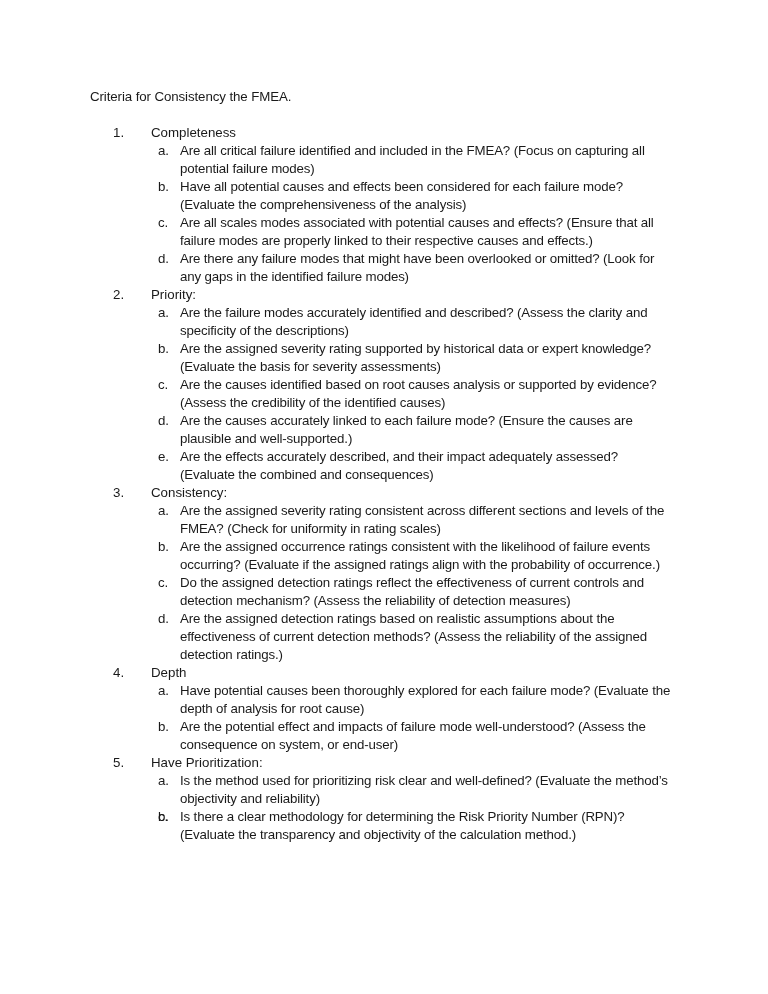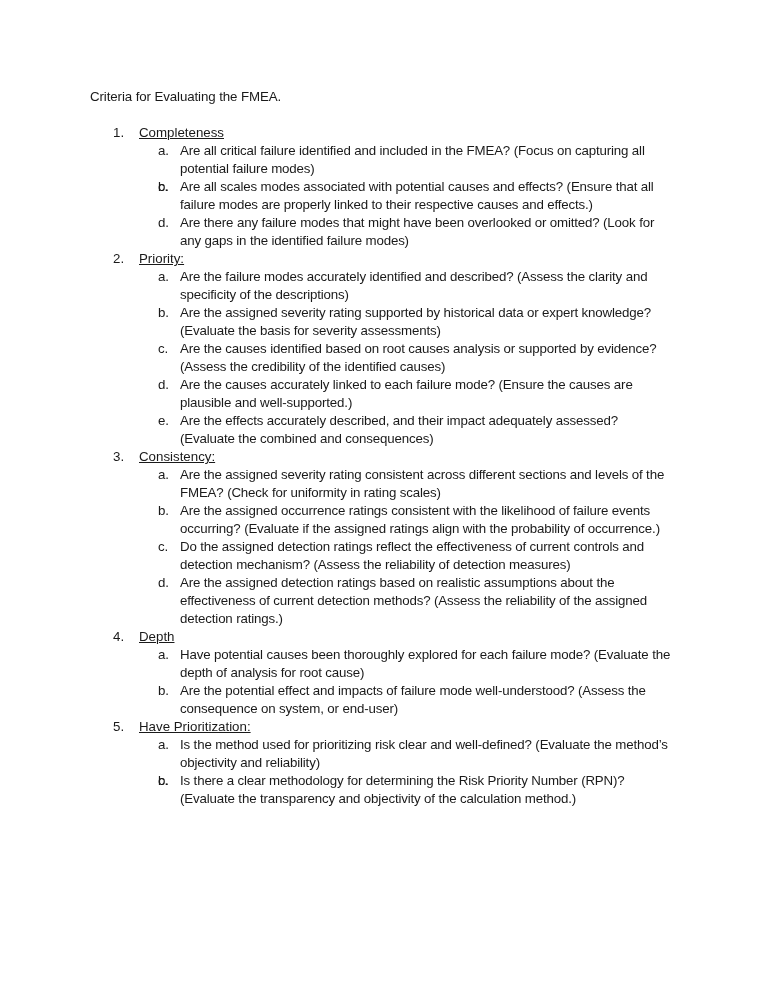--- a/index.html
+++ b/index.html
@@ -4,40 +4,40 @@
 <style>
   html, body { margin: 0; padding: 0; background: #ffffff; }
   body { width: 768px; height: 994px; position: relative; overflow: hidden;
          font-family: "Liberation Sans", "DejaVu Sans", sans-serif; color: #1a1a1a; }
   .page { position: absolute; left: 0; top: 0; width: 768px; height: 994px; background: #fff; }
   .title { position: absolute; left: 90px; top: 88px; font-size: 13.3px; line-height: 18px; letter-spacing: -0.1px; }
   .list { position: absolute; left: 90px; top: 124px; width: 600px; margin: 0; padding: 0; list-style: none; }
   .sec { position: relative; margin: 0; padding: 0; }
   .sec-head { position: relative; height: 18px; font-size: 13.3px; line-height: 18px; }
   .sec-num { position: absolute; left: 23px; top: 0; }
-  .sec-label { position: absolute; left: 49px; top: 0; white-space: nowrap; text-decoration: underline; }
+  .sec-label { position: absolute; left: 61px; top: 0; white-space: nowrap; }
   .items { margin: 0; padding: 0; list-style: none; }
   .item { position: relative; padding-left: 90px; font-size: 13.3px; line-height: 18px; width: 494px; letter-spacing: -0.15px; }
   .item-letter { position: absolute; left: 68px; top: 0; }
 </style>
 </head>
 <body>
 
 <div class="page">
-  <div class="title">Criteria for Evaluating the FMEA.</div>
+  <div class="title">Criteria for Consistency the FMEA.</div>
 
   <ol class="list">
     <li class="sec">
       <div class="sec-head">
         <span class="sec-num">1.</span>
         <span class="sec-label">Completeness</span>
       </div>
       <ol class="items">
         <li class="item"><span class="item-letter">a.</span><span>Are all critical failure identified and included in the FMEA? (Focus on capturing all potential failure modes)</span></li>
-        <li class="item"><span class="item-letter">b.</span></li>
+        <li class="item"><span class="item-letter">b.</span><span>Have all potential causes and effects been considered for each failure mode? (Evaluate the comprehensiveness of the analysis)</span></li>
         <li class="item"><span class="item-letter">c.</span><span>Are all scales modes associated with potential causes and effects? (Ensure that all failure modes are properly linked to their respective causes and effects.)</span></li>
         <li class="item"><span class="item-letter">d.</span><span>Are there any failure modes that might have been overlooked or omitted? (Look for any gaps in the identified failure modes)</span></li>
       </ol>
     </li>
 
     <li class="sec">
       <div class="sec-head">
         <span class="sec-num">2.</span>
         <span class="sec-label">Priority:</span>
       </div>

